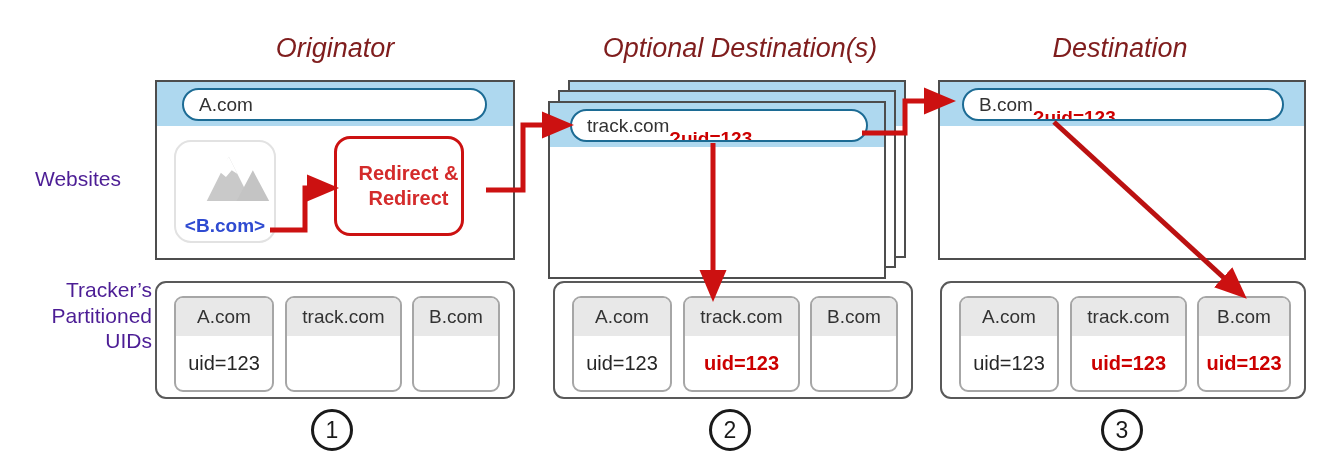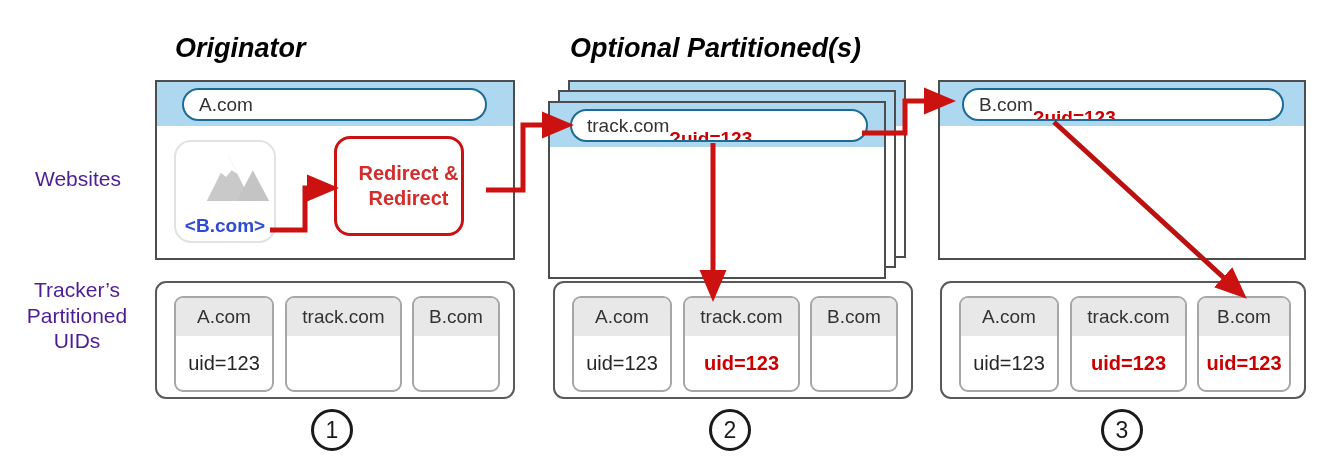--- a/index.html
+++ b/index.html
@@ -9,23 +9,24 @@
     font-family:"Liberation Sans","DejaVu Sans",sans-serif;
     position:relative;
     overflow:hidden;
   }
   #stage{position:absolute;left:0;top:0;width:1328px;height:475px;}
 
   
   .col-title{
     position:absolute;
     font-style:italic;
-    font-weight:bold;
+    font-weight:normal;
     font-size:27px;
-    color:#000000;
+    color:#7f1d1d;
+    text-align:center;
     white-space:nowrap;
   }
 
   
   .row-label{
     position:absolute;
     font-size:21px;
     color:#4c1d95;
     text-align:center;
     line-height:1.22;
@@ -151,24 +152,25 @@
   }
 
   svg.overlay{position:absolute;left:0;top:0;width:1328px;height:475px;pointer-events:none;}
 </style>
 </head>
 <body>
 
 <div id="stage">
 
   <div class="col-title" style="left:175px;top:33px;width:320px;">Originator</div>
-  <div class="col-title" style="left:570px;top:33px;width:340px;">Optional Partitioned(s)</div>
+  <div class="col-title" style="left:570px;top:33px;width:340px;">Optional Destination(s)</div>
+  <div class="col-title" style="left:960px;top:33px;width:320px;">Destination</div>
 
   <div class="row-label" style="left:8px;top:166px;width:140px;">Websites</div>
-  <div class="row-label" style="left:2px;top:277px;width:150px;">Tracker’s
+  <div class="row-label" style="left:2px;top:277px;width:150px;text-align:right;">Tracker’s
 Partitioned
 UIDs</div>
 
   <div class="browser" style="left:155px;top:80px;width:360px;height:180px;">
     <div class="chrome"></div>
     <div class="urlpill" style="left:25px;top:88px;width:305px;top:6px;">
       <span class="host">A.com</span>
         <span class="uid"></span>
     </div>
 

